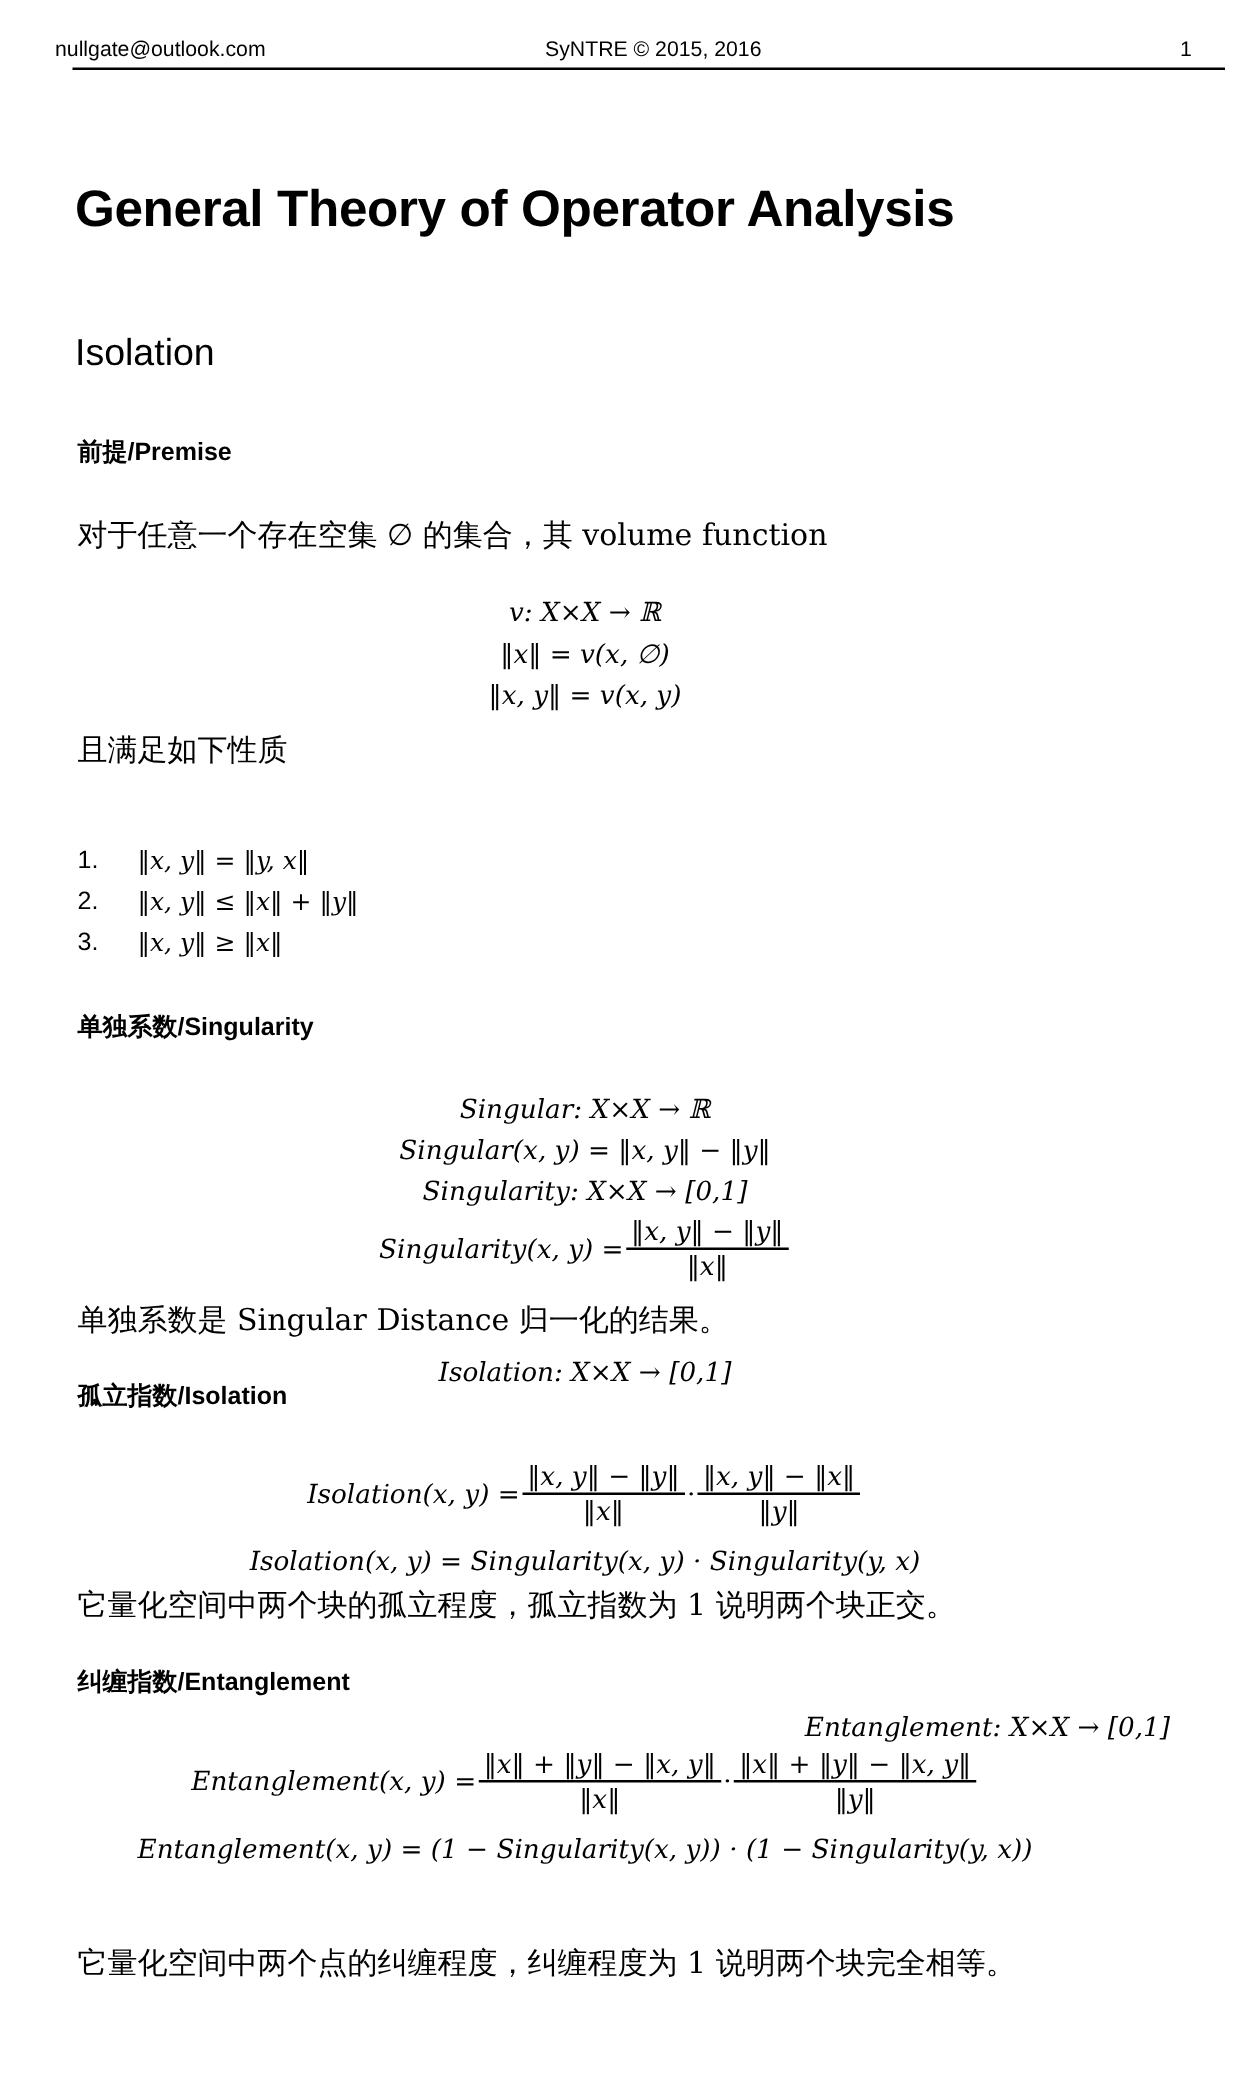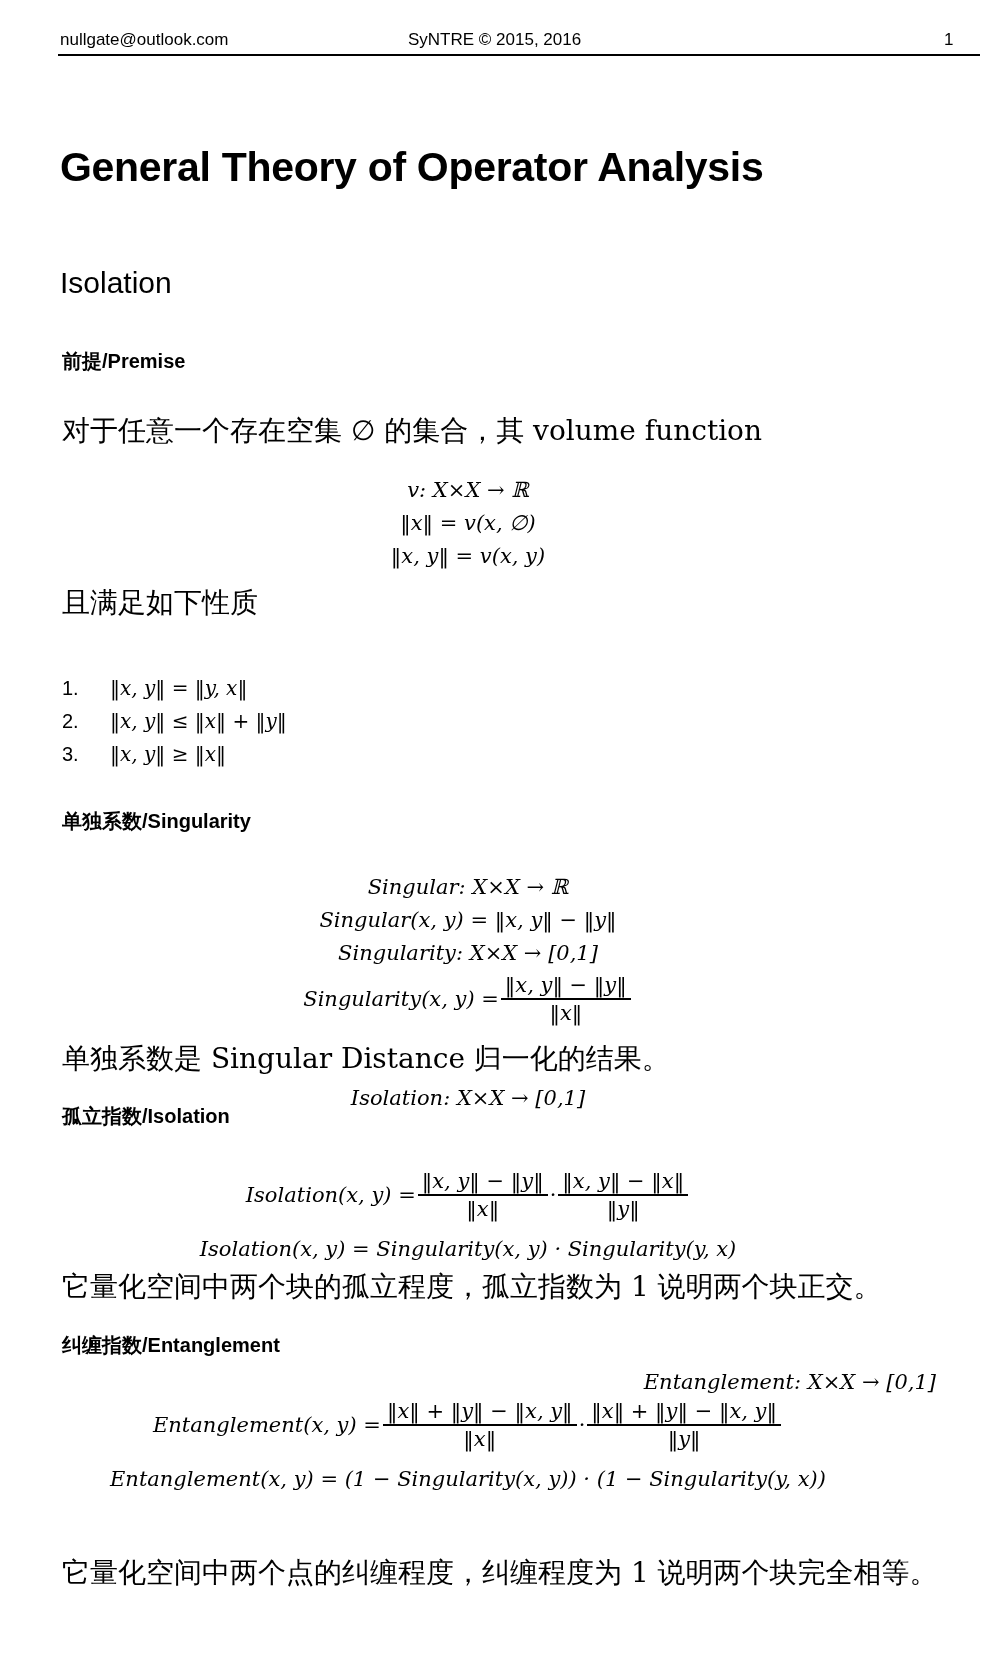--- a/index.html
+++ b/index.html
@@ -3,36 +3,36 @@
 <meta charset="utf-8">
 <style>
   html, body { margin: 0; padding: 0; background: #ffffff; }
   body { width: 1008px; height: 1664px; position: relative; color: #000; font-family: "Liberation Sans", "DejaVu Sans", sans-serif; overflow: hidden; }
   .abs { position: absolute; }
   .hdr { top: 30px; font-size: 17px; line-height: 20px; }
   .hdr-rule { left: 58px; top: 54px; width: 922px; height: 2px; background: #000; }
   .title { left: 60px; top: 144px; font-size: 41px; font-weight: bold; letter-spacing: -0.3px; }
   .h2 { left: 60px; top: 266px; font-size: 30px; }
   .h3 { left: 62px; font-size: 20px; font-weight: bold; }
-  .para { left: 62px; font-size: 28px; font-family: "DejaVu Serif", serif; }
+  .para { left: 62px; font-size: 24px; font-family: "DejaVu Serif", serif; }
   .math { font-family: "DejaVu Serif", "Liberation Serif", serif; font-size: 21px; }
   .center-line { position: absolute; left: 0; width: 936px; text-align: center; white-space: nowrap; }
   .it { font-style: italic; }
   .list-item { left: 62px; font-size: 20px; display: flex; align-items: center; }
   .list-item .num { width: 48px; font-family: "Liberation Sans", sans-serif; }
   .frac { display: inline-flex; flex-direction: column; align-items: center; vertical-align: middle; margin: 0 2px; }
   .frac .n { padding: 0 4px; border-bottom: 2px solid #000; line-height: 26px; }
   .frac .d { line-height: 26px; }
   .eqrow { display: inline-flex; align-items: center; }
 </style>
 </head>
 <body>
 
-<div class="abs hdr" style="left:60px;">nullgate@outlook.com</div>
-<div class="abs hdr" style="left:408px;">SyNTRE © 2015, 2016</div>
+<div class="abs hdr" style="left:44px;">nullgate@outlook.com</div>
+<div class="abs hdr" style="left:436px;">SyNTRE © 2015, 2016</div>
 <div class="abs hdr" style="left:944px;">1</div>
 <div class="abs hdr-rule"></div>
 
 <div class="abs title">General Theory of Operator Analysis</div>
 <div class="abs h2">Isolation</div>
 
 <div class="abs h3" style="top:348px;">前提/Premise</div>
 <div class="abs para" style="top:412px;">对于任意一个存在空集 ∅ 的集合，其 volume function</div>
 
 <div class="center-line math" style="top:478px;"><span class="it">v: X×X → ℝ</span></div>

